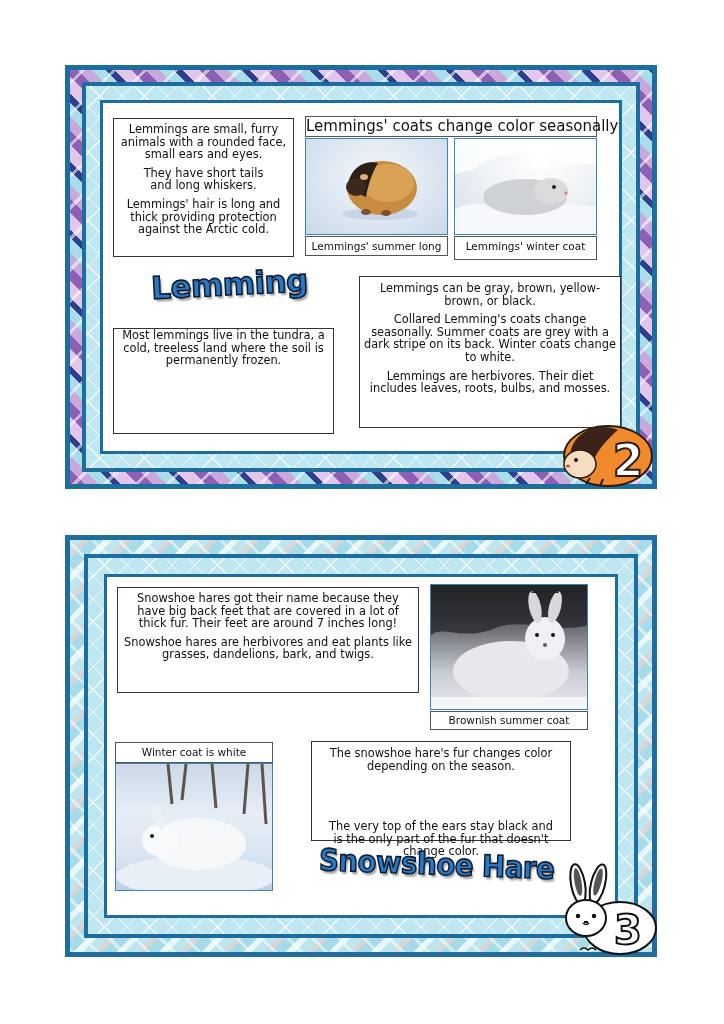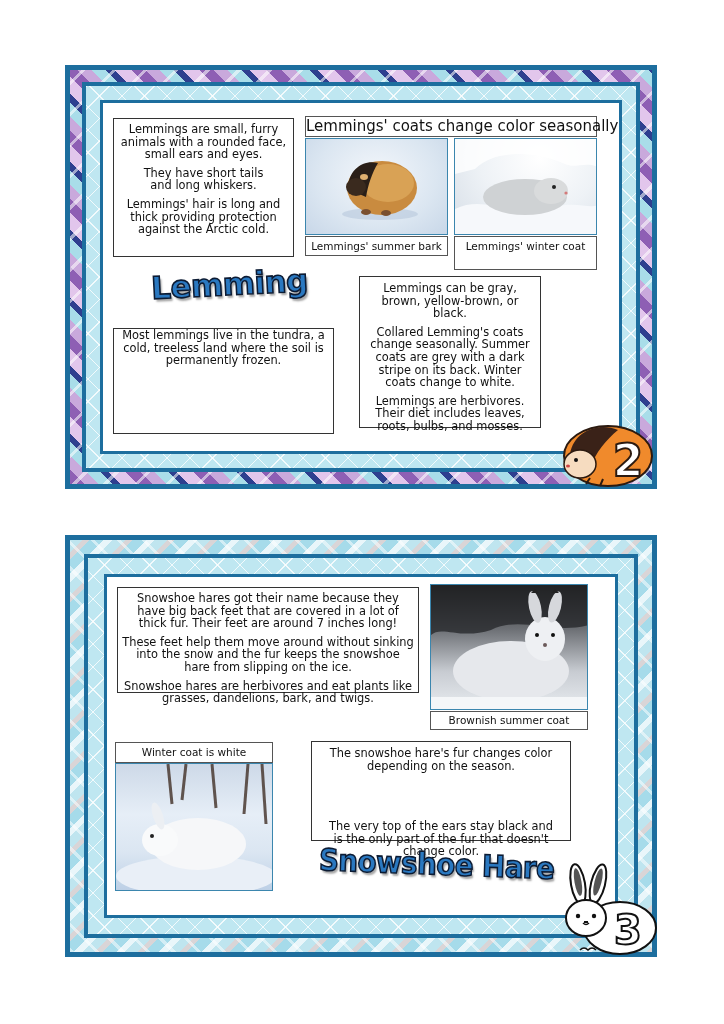--- a/index.html
+++ b/index.html
@@ -61,41 +61,41 @@
           <ellipse cx="74" cy="75" rx="38" ry="6" fill="#b8c8dc" opacity=".6"></ellipse>
           <ellipse cx="76" cy="49" rx="35" ry="27" fill="#c98b3f"></ellipse>
           <ellipse cx="82" cy="44" rx="26" ry="19" fill="#d9a255"></ellipse>
           <path d="M42 50 C42 30 58 20 72 24 C66 34 62 46 60 58 Z" fill="#2a1f18"></path>
           <ellipse cx="50" cy="48" rx="10" ry="9" fill="#3a2a1e"></ellipse>
           <ellipse cx="58" cy="38" rx="4" ry="3" fill="#e0b070"></ellipse>
           <ellipse cx="60" cy="73" rx="5" ry="3" fill="#7a5030"></ellipse>
           <ellipse cx="80" cy="74" rx="5" ry="3" fill="#7a5030"></ellipse>
         </svg>
       </div>
-      <div class="caption" style="left:202px; top:133px; width:143px; height:20px; line-height:18px;">Lemmings' summer bark</div>
+      <div class="caption" style="left:202px; top:133px; width:143px; height:20px; line-height:18px;">Lemmings' summer long</div>
 
       <div class="photo" style="left:351px; top:35px; width:143px; height:97px; background: radial-gradient(ellipse at 60% 20%, #ffffff 0%, #eef2f6 50%, #d5dde6 100%);">
         <svg width="143" height="97" viewBox="0 0 143 97">
           <path d="M0 70 C30 55 60 80 100 68 C120 62 135 70 143 66 L143 97 L0 97 Z" fill="#f6f8fb"></path>
           <ellipse cx="70" cy="58" rx="42" ry="18" fill="#cfd2d4"></ellipse>
           <ellipse cx="96" cy="52" rx="17" ry="13" fill="#d9dbdc"></ellipse>
           <circle cx="99" cy="48" r="2" fill="#222"></circle>
           <circle cx="111" cy="54" r="1.6" fill="#d47a7a"></circle>
           <path d="M20 30 C40 10 80 12 110 25 C120 30 130 22 143 28 L143 0 L0 0 L0 35 Z" fill="#ffffff" opacity=".8"></path>
         </svg>
       </div>
-      <div class="caption" style="left:351px; top:133px; width:143px; height:34px; line-height:18px;">Lemmings' winter coat</div>
+      <div class="caption" style="left:351px; top:133px; width:143px; height:24px; line-height:18px;">Lemmings' winter coat</div>
 
       <div class="title-art" style="left:48px; top:163px; font-size:31px; transform: rotate(-3deg);">Lemming</div>
 
       <div class="tb" style="left:10px; top:225px; width:221px; height:106px; padding-top:0;">
         <p>Most lemmings live in the tundra, a cold, treeless land where the soil is permanently frozen.</p>
       </div>
 
-      <div class="tb" style="left:256px; top:173px; width:182px; height:152px; padding-top:5px;">
+      <div class="tb" style="left:256px; top:173px; width:262px; height:152px; padding-top:5px;">
         <p style="padding:0 14px;">Lemmings can be gray, brown, yellow-brown, or black.</p>
         <p>Collared Lemming's coats change seasonally. Summer coats are grey with a dark stripe on its back. Winter coats change to white.</p>
         <p>Lemmings are herbivores. Their diet includes leaves, roots, bulbs, and mosses.</p>
       </div>
     </div>
   </div>
 
   <div class="mascot" style="left:486px; top:340px; width:100px; height:78px;">
     <svg width="100" height="78" viewBox="0 0 100 78">
       <ellipse cx="52" cy="46" rx="44" ry="30" fill="#f08a2c" stroke="#2b1a10" stroke-width="2"></ellipse>
@@ -108,21 +108,20 @@
     </svg>
   </div>
 </div>
 
 <div class="card card2">
   <div class="frame-mid">
     <div class="frame-inner">
 
       <div class="tb" style="left:10px; top:10px; width:302px; height:106px; padding-top:4px;">
         <p>Snowshoe hares got their name because they have big back feet that are covered in a lot of thick fur. Their feet are around 7 inches long!</p>
-        <p>These feet help them move around without sinking into the snow and the fur keeps the snowshoe hare from slipping on the ice.</p>
         <p>Snowshoe hares are herbivores and eat plants like grasses, dandelions, bark, and twigs.</p>
       </div>
 
       <div class="photo" style="left:323px; top:7px; width:158px; height:126px; background: linear-gradient(180deg, #2c2c2c 0%, #6b6e73 35%, #c8ccd2 70%, #e8ecf0 100%);">
         <svg width="158" height="126" viewBox="0 0 158 126">
           <path d="M0 0 L158 0 L158 40 C120 50 90 30 60 45 C30 55 10 40 0 50 Z" fill="#1e1f22" opacity=".7"></path>
           <ellipse cx="80" cy="86" rx="58" ry="30" fill="#e6e8ec"></ellipse>
           <ellipse cx="114" cy="54" rx="20" ry="22" fill="#eef0f3"></ellipse>
           <ellipse cx="104" cy="22" rx="6" ry="16" fill="#d6d8dc" transform="rotate(-12 104 22)"></ellipse>
           <ellipse cx="124" cy="22" rx="6" ry="16" fill="#d6d8dc" transform="rotate(14 124 22)"></ellipse>

